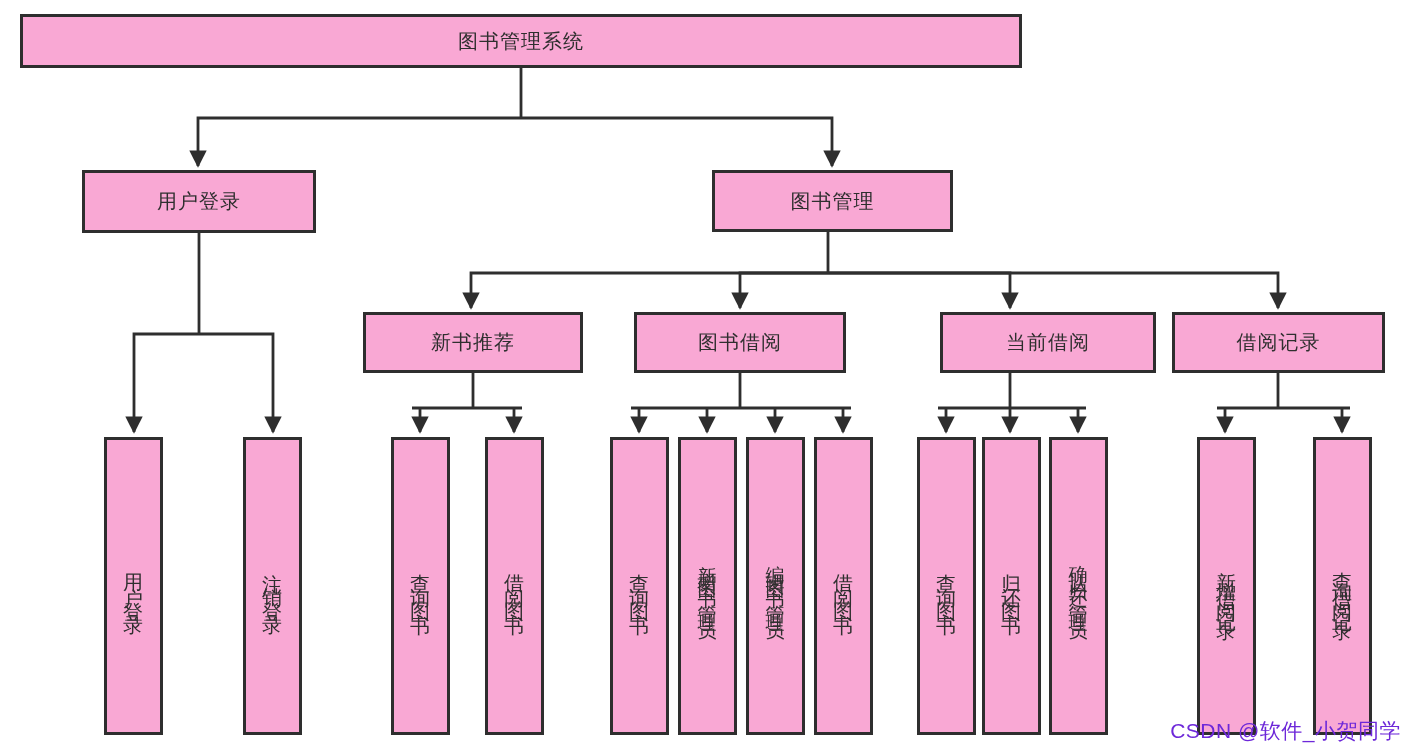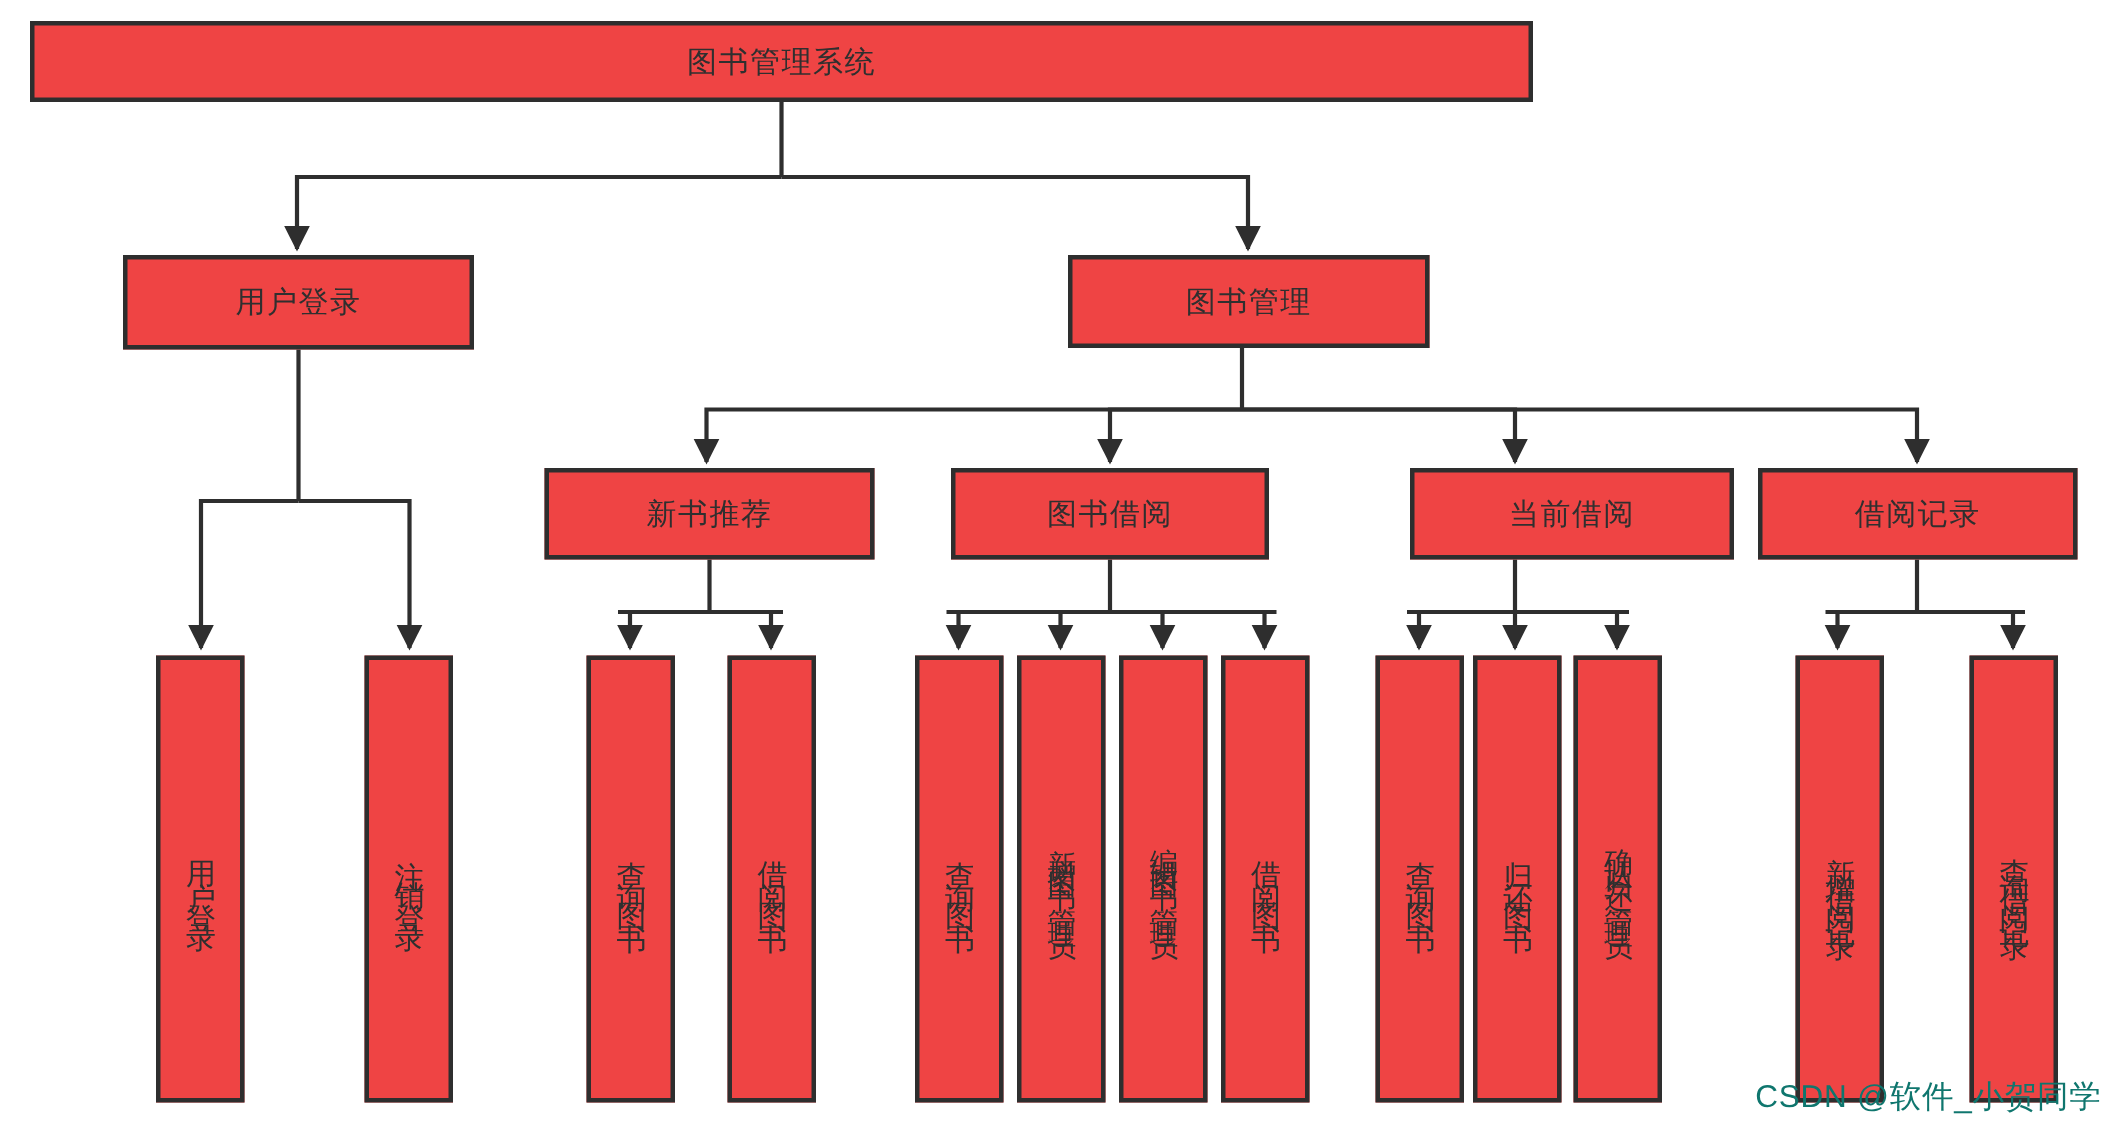--- a/index.html
+++ b/index.html
@@ -3,35 +3,35 @@
 <meta charset="utf-8">
 <style>
   html,body{margin:0;padding:0;}
   body{
     width:1405px;height:747px;background:#ffffff;overflow:hidden;position:relative;
     font-family:"Liberation Sans","DejaVu Sans",sans-serif;
   }
   .stage{position:absolute;left:0;top:0;width:1405px;height:747px;}
   svg.stage{pointer-events:none;}
   .box{
-    position:absolute;box-sizing:border-box;background:#ef4444;
+    position:absolute;box-sizing:border-box;background:#f9a8d4;
     border:3px solid #2e2e2e;color:#2f2f2f;
     display:flex;align-items:center;justify-content:center;
     font-size:20px;letter-spacing:1px;z-index:2;
   }
   .v{
     writing-mode:vertical-rl;text-orientation:mixed;line-height:1;
     width:59px;height:298px;top:437px;font-size:20px;
   }
   .s4{letter-spacing:14px;}
   .s6{letter-spacing:10px;}
   .s9{letter-spacing:8px;font-size:19px;}
   .watermark{
     position:absolute;right:4px;bottom:2px;z-index:5;
-    color:#0f766e;font-size:21px;letter-spacing:0.5px;
+    color:#6d28d9;font-size:21px;letter-spacing:0.5px;
   }
 </style>
 </head>
 <body>
 
 <svg class="stage" width="1405" height="747" viewBox="0 0 1405 747" xmlns="http://www.w3.org/2000/svg">
   <defs>
     <marker id="arw" viewBox="0 0 10 10" refX="9" refY="5" markerWidth="6.2" markerHeight="6.2" orient="auto">
       <path d="M0,0 L10,5 L0,10 z" fill="#2e2e2e"></path>
     </marker>

